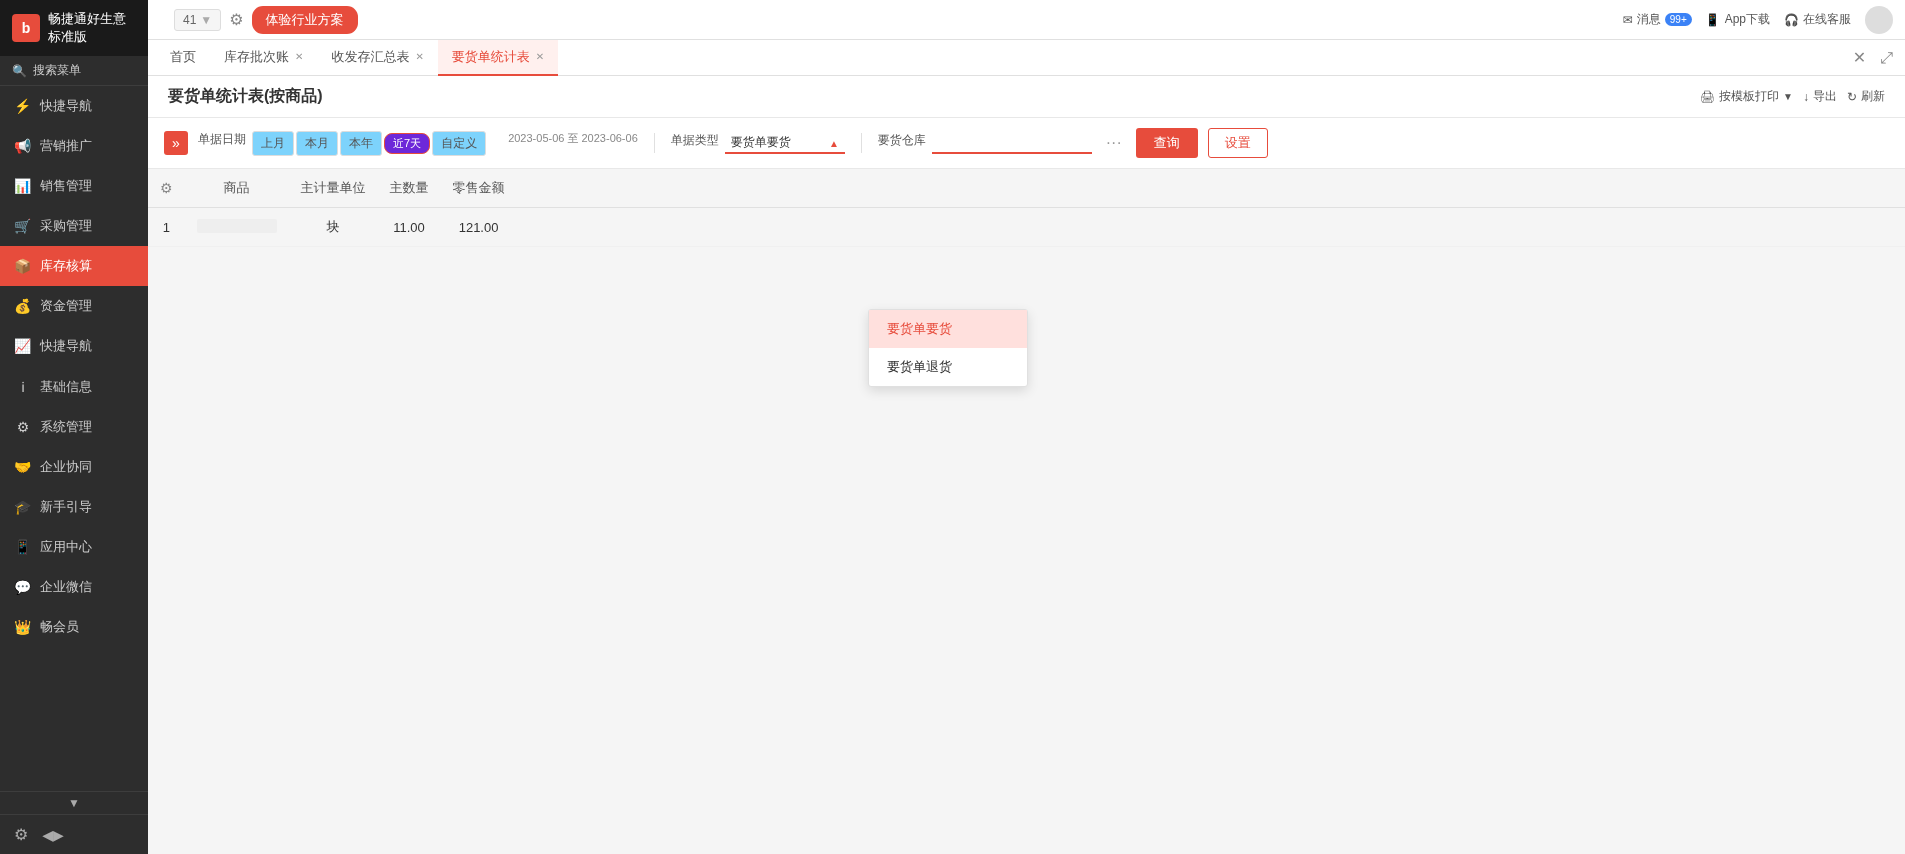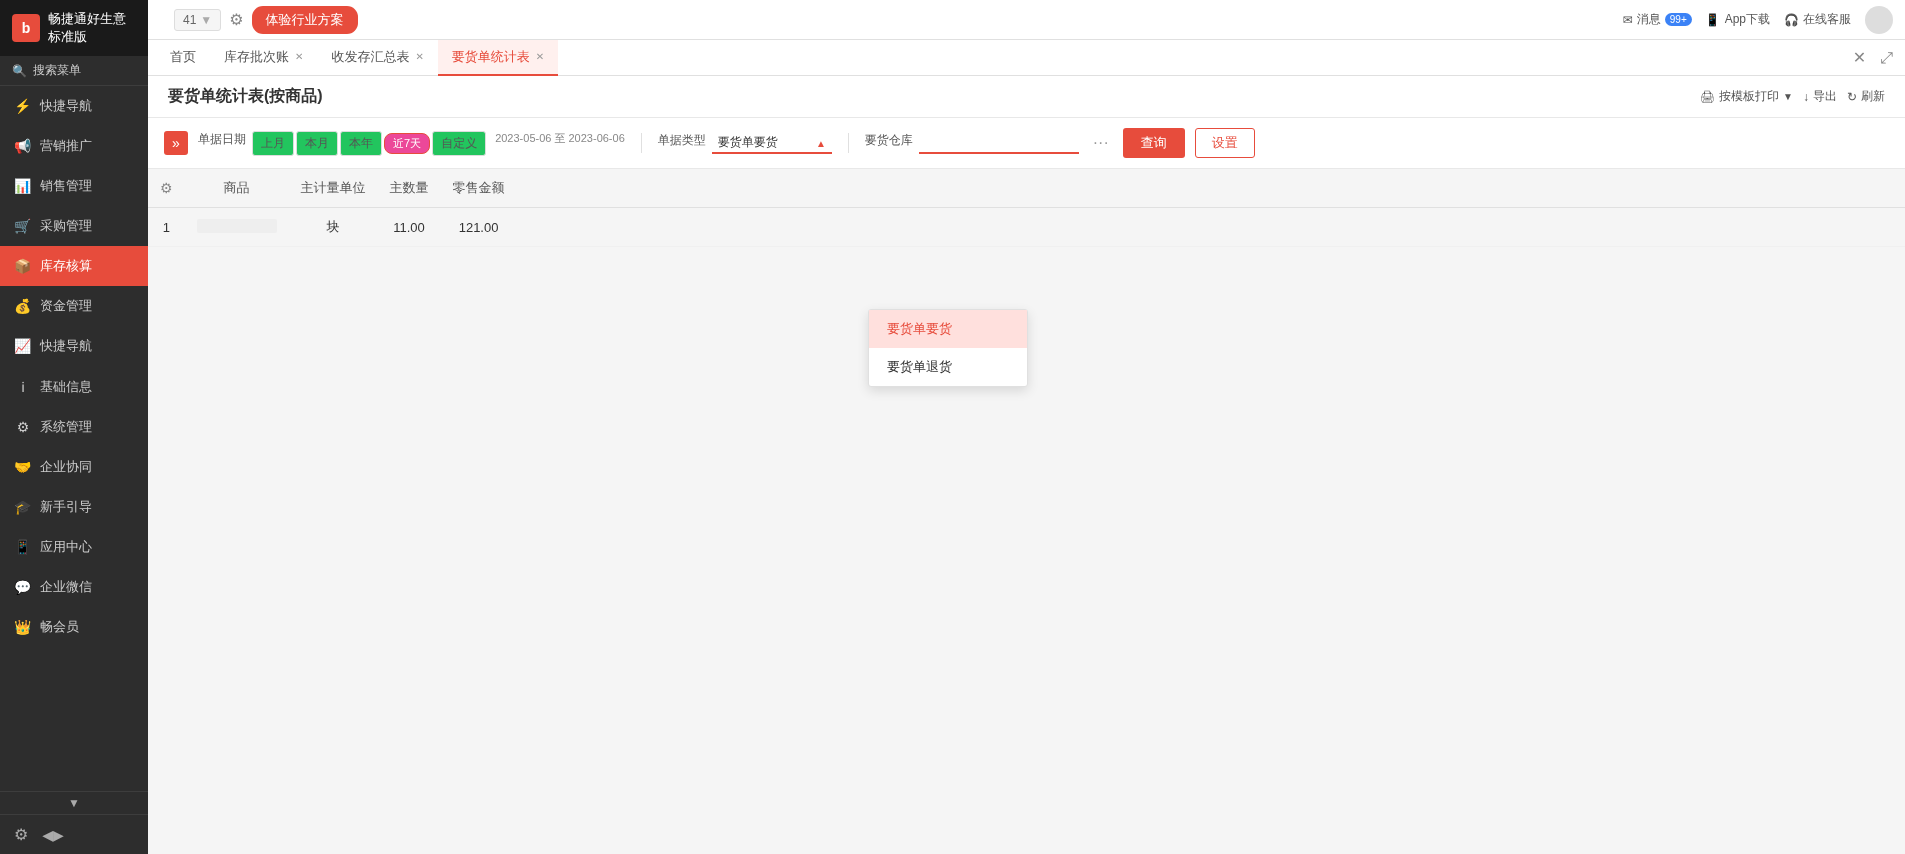--- a/index.html
+++ b/index.html
@@ -262,31 +262,31 @@
       align-items: center;
       gap: 2px;
     }
     .date-tab {
       padding: 3px 8px;
       border: 1px solid #ddd;
       border-radius: 3px;
       font-size: 12px;
       cursor: pointer;
       color: #555;
-      background: #22c55e;
+      background: #7dd3fc;
     }
     .date-tab.special {
-      background: #ec4899;
+      background: #6d28d9;
       color: #fff;
       border-color: #e74c3c;
       border-radius: 8px;
       padding: 2px 8px;
       font-size: 11px;
     }
-    .date-range { font-size: 11px; color: #888; margin-left: 3px; }
+    .date-range { font-size: 11px; color: #888; margin-left: 16px; }
 
     .filter-divider { width: 1px; height: 20px; background: #e0e0e0; margin: 0 6px; }
 
     .filter-select-wrapper {
       position: relative;
       display: flex;
       align-items: center;
     }
     .filter-select {
       border: none;

